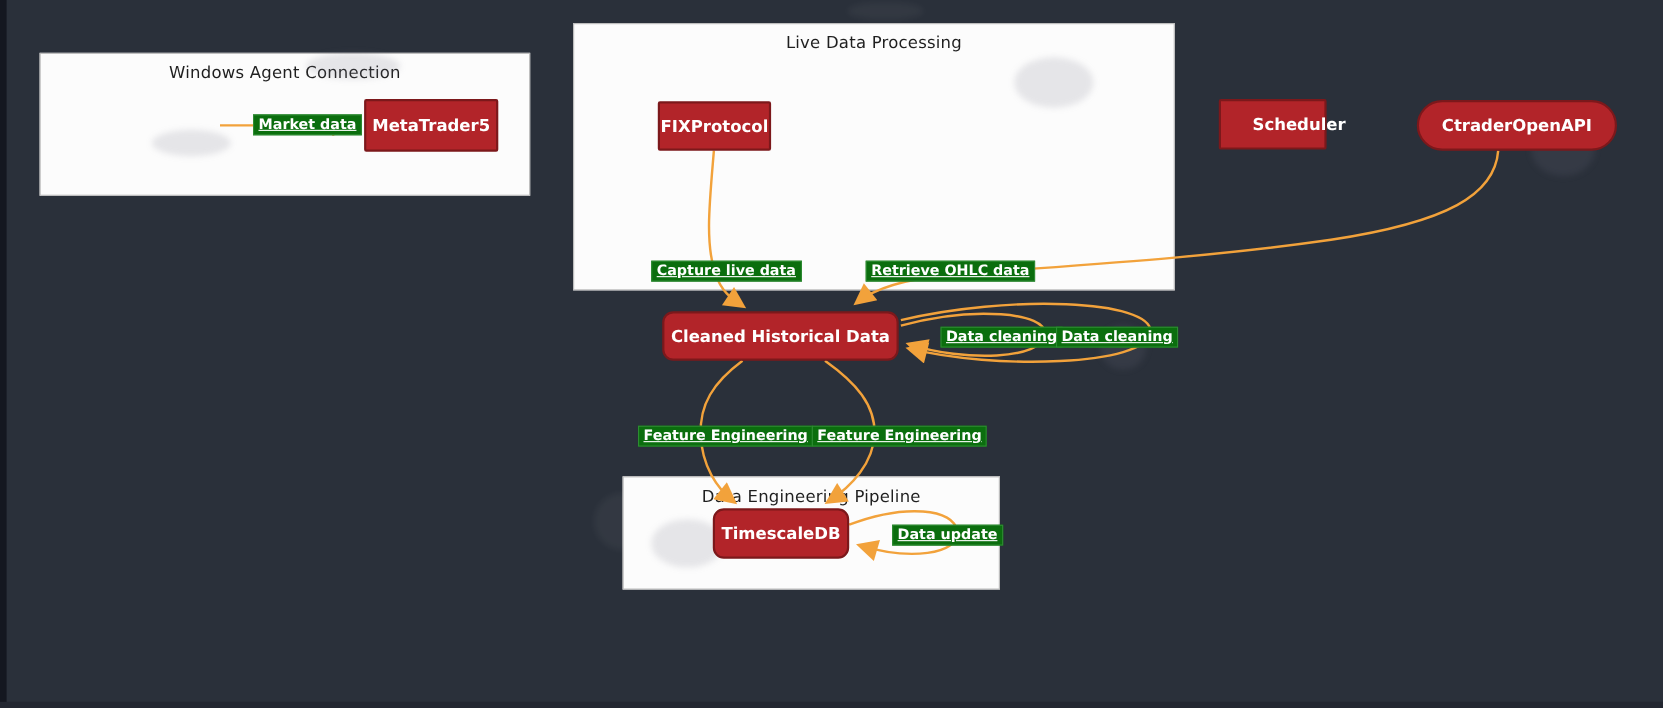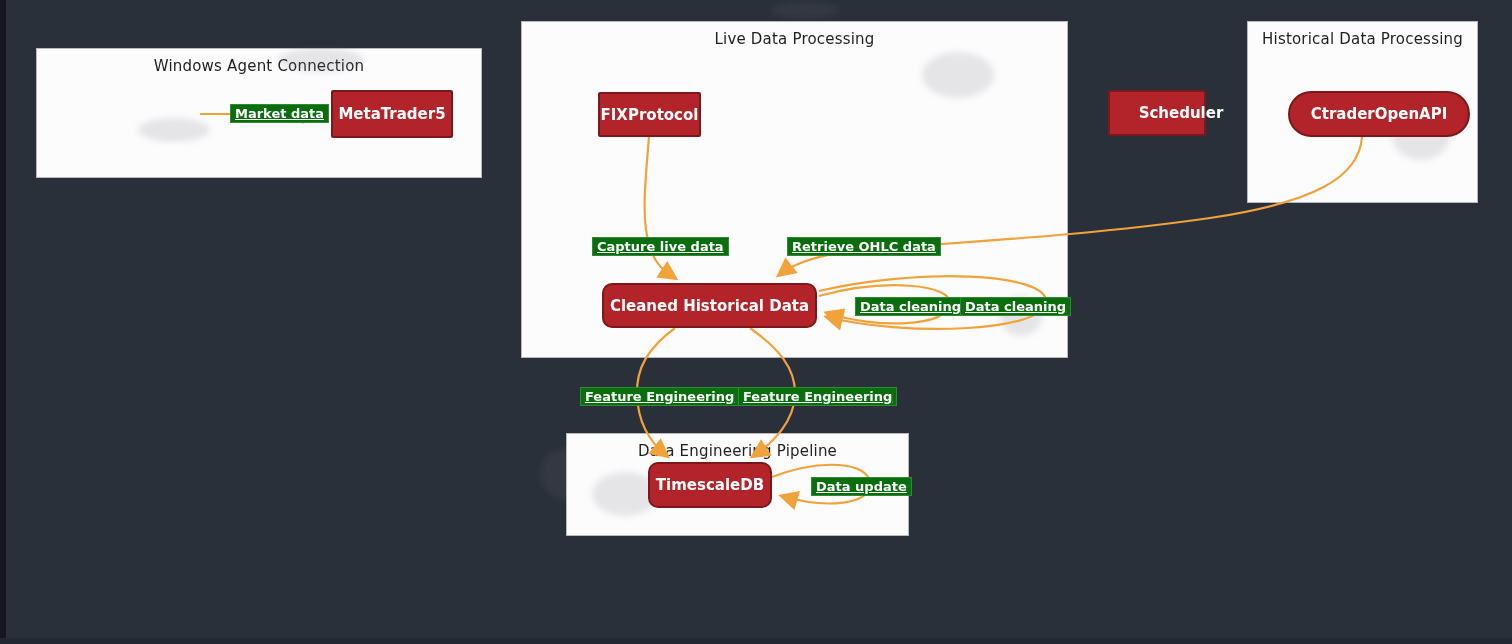--- a/index.html
+++ b/index.html
@@ -13,21 +13,21 @@
 
   .group-box{
     position:absolute;background:#fcfcfc;border:1px solid #b9b9b9;
     box-sizing:border-box;
   }
   .group-title{
     position:absolute;top:8px;left:0;right:0;text-align:center;
     font-size:15px;color:#1f1f1f;letter-spacing:.2px;
   }
   #box-windows{left:36px;top:48px;width:446px;height:130px;}
-  #box-live{left:521px;top:21px;width:547px;height:337px;}
+  #box-live{left:521px;top:21px;width:547px;height:243px;}
   #box-historical{left:1247px;top:21px;width:231px;height:182px;}
   #box-pipeline{left:566px;top:433px;width:343px;height:103px;}
 
   .node{
     position:absolute;box-sizing:border-box;
     background:#b22429;border:2px solid #7c181b;border-radius:2px;
     color:#fff;font-weight:bold;font-size:15px;
     display:flex;align-items:center;justify-content:center;
     text-align:center;z-index:6;
   }
@@ -65,23 +65,20 @@
 </head>
 <body>
 
 <div class="stage">
 
   <div class="group-box" id="box-windows">
     <div class="group-title">Windows Agent Connection</div>
   </div>
   <div class="group-box" id="box-live">
     <div class="group-title">Live Data Processing</div>
-  </div>
-  <div class="group-box" id="box-historical">
-    <div class="group-title">Historical Data Processing</div>
   </div>
   <div class="group-box" id="box-pipeline">
     <div class="group-title">Data Engineering Pipeline</div>
   </div>
 
   <div class="wm on-white" style="left:278px;top:48px;width:86px;height:24px;"></div>
   <div class="wm on-white" style="left:138px;top:118px;width:72px;height:24px;"></div>
   <div class="wm on-white" style="left:922px;top:52px;width:72px;height:46px;"></div>
   <div class="wm on-white" style="left:1000px;top:296px;width:42px;height:40px;"></div>
   <div class="wm on-white" style="left:1392px;top:112px;width:58px;height:48px;"></div>

